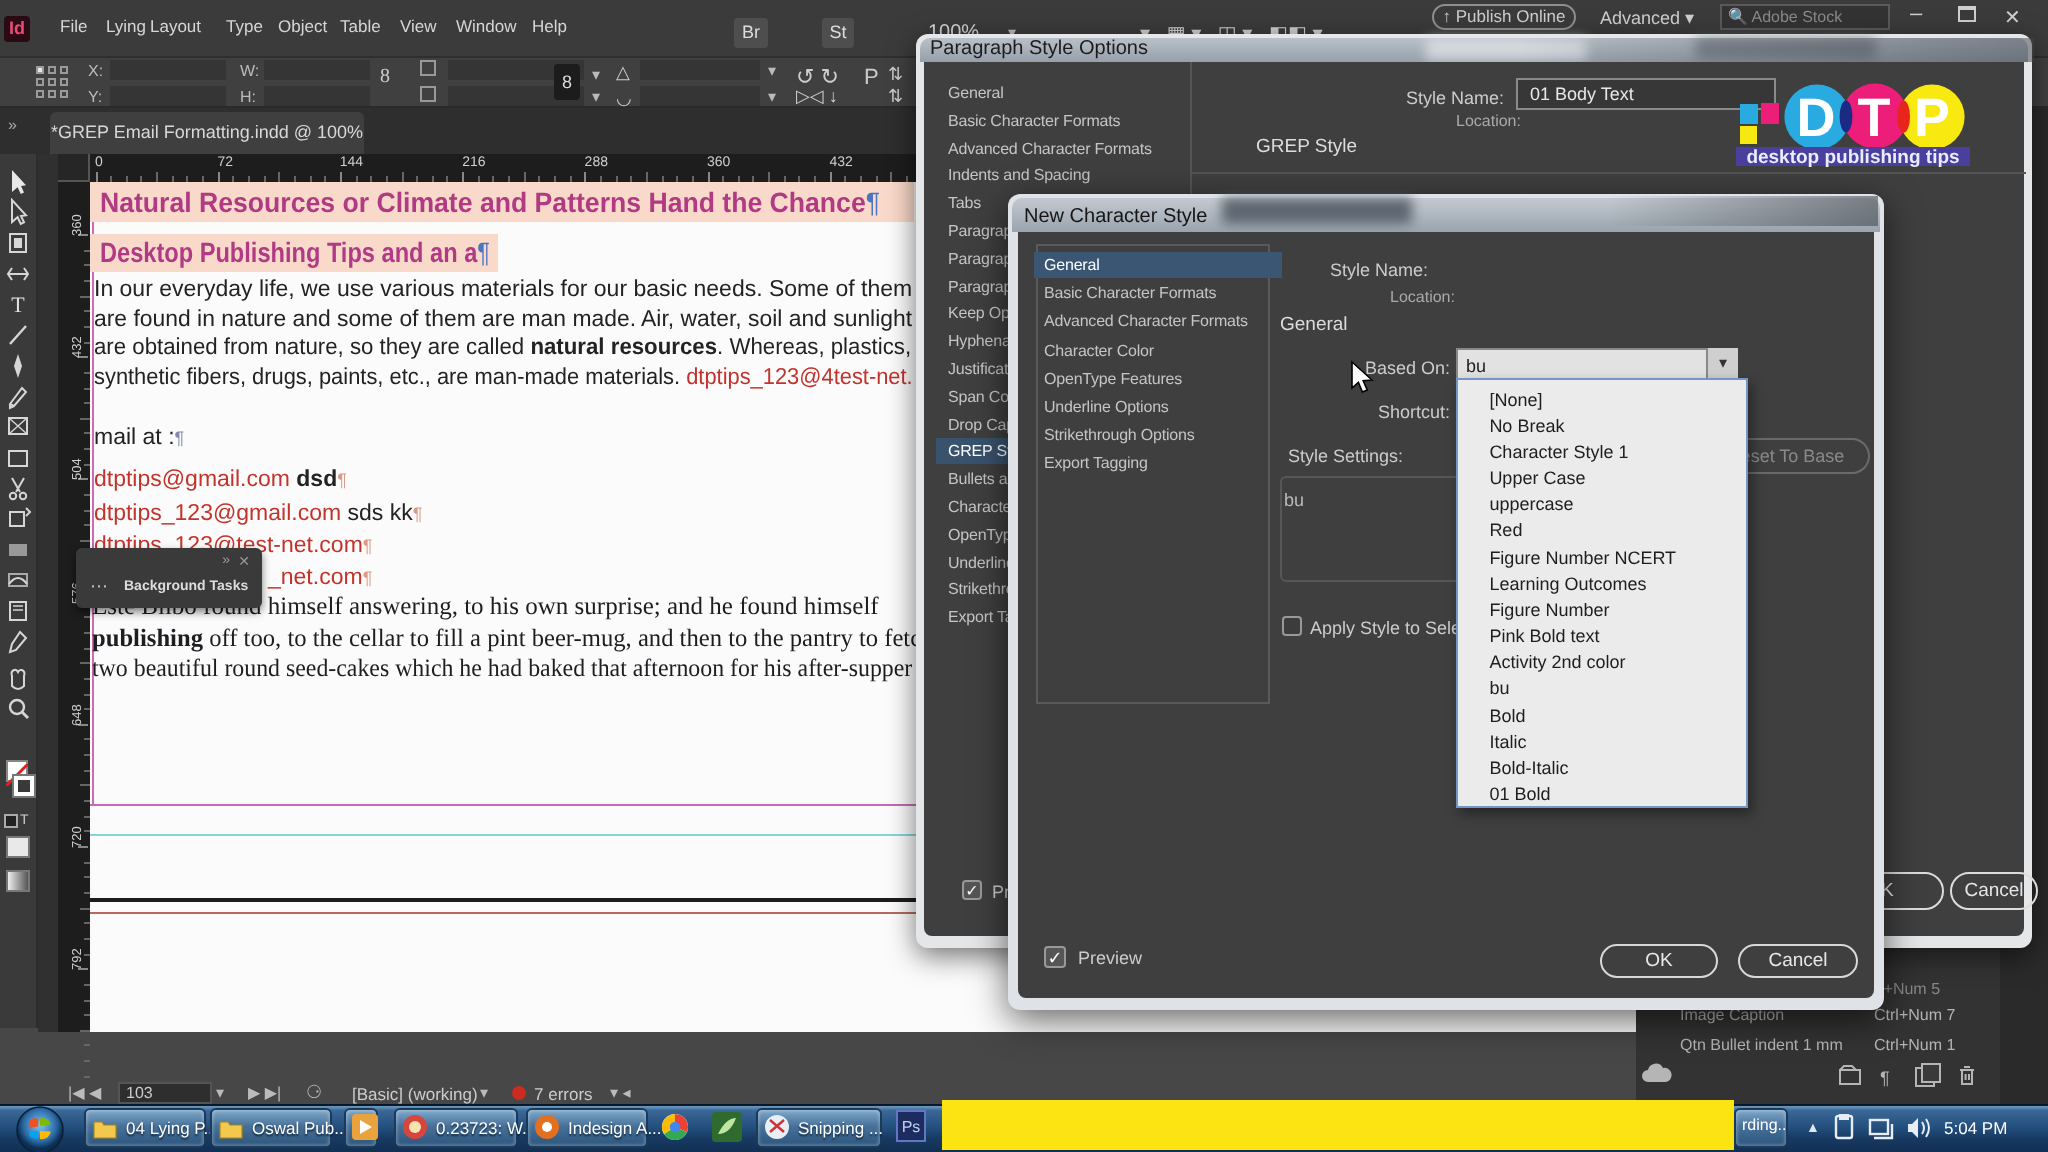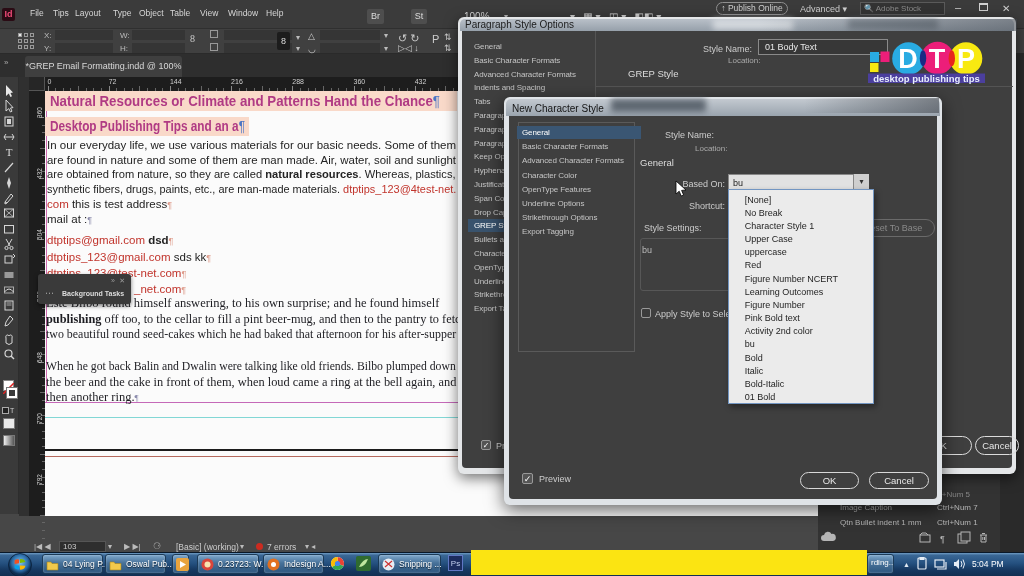--- a/index.html
+++ b/index.html
@@ -9,21 +9,21 @@
   #stage { position:relative; width:1024px; height:576px; overflow:hidden; }
 </style>
 </head>
 <body>
 <div id="stage">
 
   <div class="abs" id="menubar" style="left:0;top:0;width:1024px;height:28px;background:#3b3b3b;"></div>
   <div class="abs" style="left:2px;top:8px;width:13px;height:13px;background:#2a0b14;border-radius:2px;color:#ef4a77;font-size:9px;font-weight:bold;text-align:center;line-height:13px;">Id</div>
   <div class="abs" style="left:0;top:8px;width:600px;height:16px;color:#d6d6d6;font-size:8.5px;">
     <span class="abs" style="left:30px;">File</span>
-    <span class="abs" style="left:53px;">Tips</span>
+    <span class="abs" style="left:53px;">Lying</span>
     <span class="abs" style="left:75px;">Layout</span>
     <span class="abs" style="left:113px;">Type</span>
     <span class="abs" style="left:139px;">Object</span>
     <span class="abs" style="left:170px;">Table</span>
     <span class="abs" style="left:200px;">View</span>
     <span class="abs" style="left:228px;">Window</span>
     <span class="abs" style="left:266px;">Help</span>
   </div>
   <div class="abs" style="left:367px;top:9px;width:17px;height:15px;background:#4e4e4e;border-radius:2px;color:#ddd;font-size:9px;text-align:center;line-height:15px;">Br</div>
   <div class="abs" style="left:411px;top:9px;width:16px;height:15px;background:#4e4e4e;border-radius:2px;color:#ddd;font-size:9px;text-align:center;line-height:15px;">St</div>
@@ -290,37 +290,31 @@
   <div class="abs" style="left:45px;top:91px;width:412px;height:20px;background:#f9d9c9;"></div>
   <div class="abs fitw" style="left: 50px; top: 92.5px; color: rgb(176, 58, 132); font-size: 14px; font-weight: bold; white-space: nowrap; transform-origin: left top; transform: scaleX(0.949989);">Natural Resources or Climate and Patterns Hand the Chance<span style="color:#4a74c4;font-weight:normal;">¶</span></div>
   <div class="abs" style="left:45px;top:116.5px;width:204px;height:19px;background:#f9d9c9;"></div>
   <div class="abs fitw" style="left: 50px; top: 117.5px; color: rgb(176, 58, 132); font-size: 14px; font-weight: bold; white-space: nowrap; transform-origin: left top; transform: scaleX(0.843015);">Desktop Publishing Tips and an a<span style="color:#4a74c4;font-weight:normal;">¶</span></div>
 
   <div class="abs" id="bodysans" style="left:47px;top:138px;width:409px;color:#232323;font-size:11.5px;line-height:14.7px;">
     <div class="fitj" style="white-space:nowrap;">In our everyday life, we use various materials for our basic needs. Some of them</div>
     <div class="fitj" style="white-space: nowrap; transform-origin: left top; transform: scaleX(0.995134);">are found in nature and some of them are man made. Air, water, soil and sunlight</div>
     <div class="fitj" style="white-space: nowrap; transform-origin: left top; transform: scaleX(0.966903);">are obtained from nature, so they are called <b>natural resources</b>. Whereas, plastics,</div>
     <div class="fitj" style="white-space: nowrap; transform-origin: left top; transform: scaleX(0.951163);">synthetic fibers, drugs, paints, etc., are man-made materials. <span style="color:#c1342c;">dtptips_123@4test-net.</span></div>
-    <div style="white-space:nowrap;"><span style="color:#c1342c;">com</span> this is test address<span style="color:#d98;font-size:9px;">¶</span></div>
   </div>
   <div class="abs" style="left:47px;top:213px;color:#232323;font-size:11.5px;">mail at :<span style="color:#88a;font-size:9px;">¶</span></div>
   <div class="abs" style="left:47px;top:234px;color:#c1342c;font-size:11.5px;">dtptips@gmail.com <span style="color:#232323;font-weight:bold;">dsd</span><span style="color:#d98;font-size:9px;">¶</span></div>
   <div class="abs" style="left:47px;top:251px;color:#c1342c;font-size:11.5px;">dtptips_123@gmail.com <span style="color:#232323;">sds kk</span><span style="color:#d98;font-size:9px;">¶</span></div>
   <div class="abs" style="left:47px;top:267px;color:#c1342c;font-size:11.5px;">dtptips_123@test-net.com<span style="color:#d98;font-size:9px;">¶</span></div>
   <div class="abs" style="left:134px;top:283px;color:#c1342c;font-size:11.5px;">_net.com<span style="color:#d98;font-size:9px;">¶</span></div>
 
   <div class="abs" id="serif1" style="left:46px;top:296px;width:410px;color:#1d1d22;font-size:12.5px;line-height:15.6px;font-family:'Liberation Serif',serif;">
     <div class="fitj" style="white-space:nowrap;">Este Bilbo found himself answering, to his own surprise; and he found himself</div>
     <div class="fitj" style="white-space: nowrap; transform-origin: left top; transform: scaleX(0.985577);"><b>publishing</b> off too, to the cellar to fill a pint beer-mug, and then to the pantry to fetch</div>
     <div class="fitj" style="white-space: nowrap; transform-origin: left top; transform: scaleX(0.953488);">two beautiful round seed-cakes which he had baked that afternoon for his after-supper</div>
-  </div>
-  <div class="abs" id="serif2" style="left:46px;top:359px;width:410px;color:#1d1d22;font-size:12.5px;line-height:15.6px;font-family:'Liberation Serif',serif;">
-    <div class="fitj" style="white-space: nowrap; transform-origin: left top; transform: scaleX(0.936073);">When he got back Balin and Dwalin were talking like old friends. Bilbo plumped down</div>
-    <div class="fitj" style="white-space: nowrap; transform-origin: left top; transform: scaleX(0.990338);">the beer and the cake in front of them, when loud came a ring at the bell again, and</div>
-    <div style="white-space:nowrap;">then another ring.<span style="color:#88a;font-size:9px;">¶</span></div>
   </div>
 
   <div class="abs" style="left:38px;top:274px;width:93px;height:30px;background:#3a3a3a;border-radius:3px;box-shadow:0 2px 4px rgba(0,0,0,.5);">
     <div class="abs" style="right:16px;top:3px;color:#999;font-size:7px;">»</div>
     <div class="abs" style="right:6px;top:3px;color:#999;font-size:7px;">✕</div>
     <div class="abs" style="left:7px;top:14px;color:#bbb;font-size:9px;">⋯</div>
     <div class="abs" style="left:24px;top:16px;color:#ddd;font-size:7px;font-weight:bold;">Background Tasks</div>
   </div>
 
   <div class="abs" id="toolbar" style="left:0;top:77px;width:19px;height:437px;background:#3a3a3a;border-right:1px solid #2d2d2d;">

